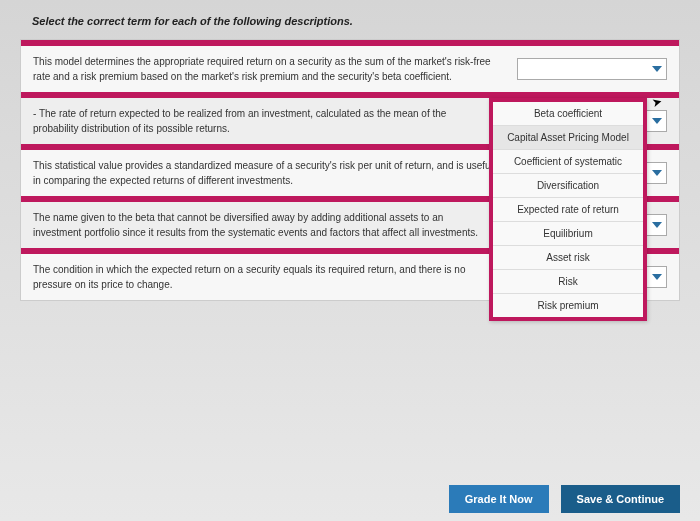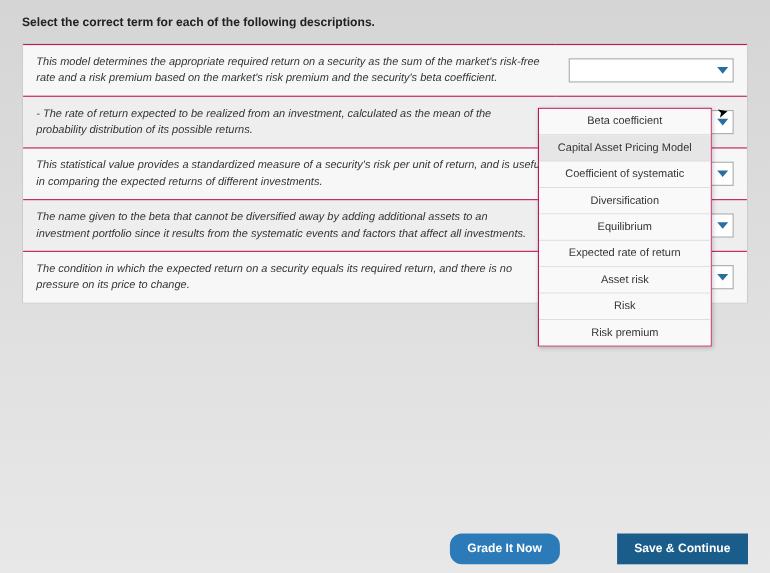--- a/index.html
+++ b/index.html
@@ -7,23 +7,25 @@
       font-family: Arial, sans-serif;
       background: linear-gradient(to bottom, #d5d5d5, #e8e8e8);
       width: 700px;
       height: 521px;
       padding: 15px 20px;
       position: relative;
       overflow: hidden;
     }
     .instruction {
       font-size: 11px;
+      font-style: italic;
       font-weight: bold;
       margin-bottom: 12px;
       color: #222;
+      margin-left: 12px;
     }
     .main-panel {
       background: #f2f2f2;
       border: 1px solid #ccc;
       padding: 0;
     }
     .tbl { width: 100%; border-collapse: collapse; }
     .hdr-row td {
       background: #d9d9d9;
       padding: 10px 12px;
@@ -31,23 +33,22 @@
       font-weight: bold;
       color: #333;
     }
     .desc-col { width: 66%; }
     .terms-col { width: 34%; }
     .row td {
       padding: 8px 12px;
       font-size: 10px;
       color: #333;
       line-height: 1.5;
-      border-top: 1px solid #be185d;
+      border-top: 6px solid #be185d;
       vertical-align: middle;
-      font-style: italic;
     }
     .row:nth-child(even) td { background: #eeeeee; }
     .row:nth-child(odd) td { background: #f7f7f7; }
     .select-wrap {
       display: flex;
       align-items: center;
       justify-content: flex-end;
       position: relative;
     }
     .select-box {
@@ -66,21 +67,21 @@
       border-left: 5px solid transparent;
       border-right: 5px solid transparent;
       border-top: 6px solid #2a6ea0;
     }
     .dropdown-menu {
       position: absolute;
       top: 98px;
       right: 53px;
       width: 158px;
       background: #fff;
-      border: 1px solid #be185d;
+      border: 4px solid #be185d;
       z-index: 10;
       box-shadow: 1px 1px 4px rgba(0,0,0,0.2);
     }
     .dropdown-menu .opt {
       padding: 6px 8px;
       font-size: 10px;
       border-bottom: 1px solid #ddd;
       text-align: center;
       color: #333;
       cursor: pointer;
@@ -105,22 +106,22 @@
       gap: 12px;
     }
     .btn {
       padding: 8px 16px;
       font-size: 11px;
       font-weight: bold;
       color: #fff;
       border: none;
       cursor: pointer;
     }
-    .btn-grade { background: #2b7bb9; border-radius: 11px; }
-    .btn-save { background: #1a5d8a; margin-left: 40px; }
+    .btn-grade { background: #2b7bb9; }
+    .btn-save { background: #1a5d8a; }
     .side-tris {
       position: absolute;
       right: 42px;
       width: 12px;
     }
   </style>
 </head>
 <body>
 
 <div class="instruction">Select the correct term for each of the following descriptions.</div>
@@ -180,22 +181,22 @@
     </tr>
   </tbody>
     </table>
 </div>
 
 <div class="dropdown-menu">
   <div class="opt">Beta coefficient</div>
   <div class="opt sel">Capital Asset Pricing Model</div>
   <div class="opt">Coefficient of systematic</div>
   <div class="opt">Diversification</div>
+  <div class="opt">Expected rate of return</div>
   <div class="opt">Equilibrium</div>
-  <div class="opt">Expected rate of return</div>
   <div class="opt">Asset risk</div>
   <div class="opt">Risk</div>
   <div class="opt">Risk premium</div>
 </div>
 
 <span class="cursor-ptr">➤</span>
 
 <div class="side-tris">
   
   

